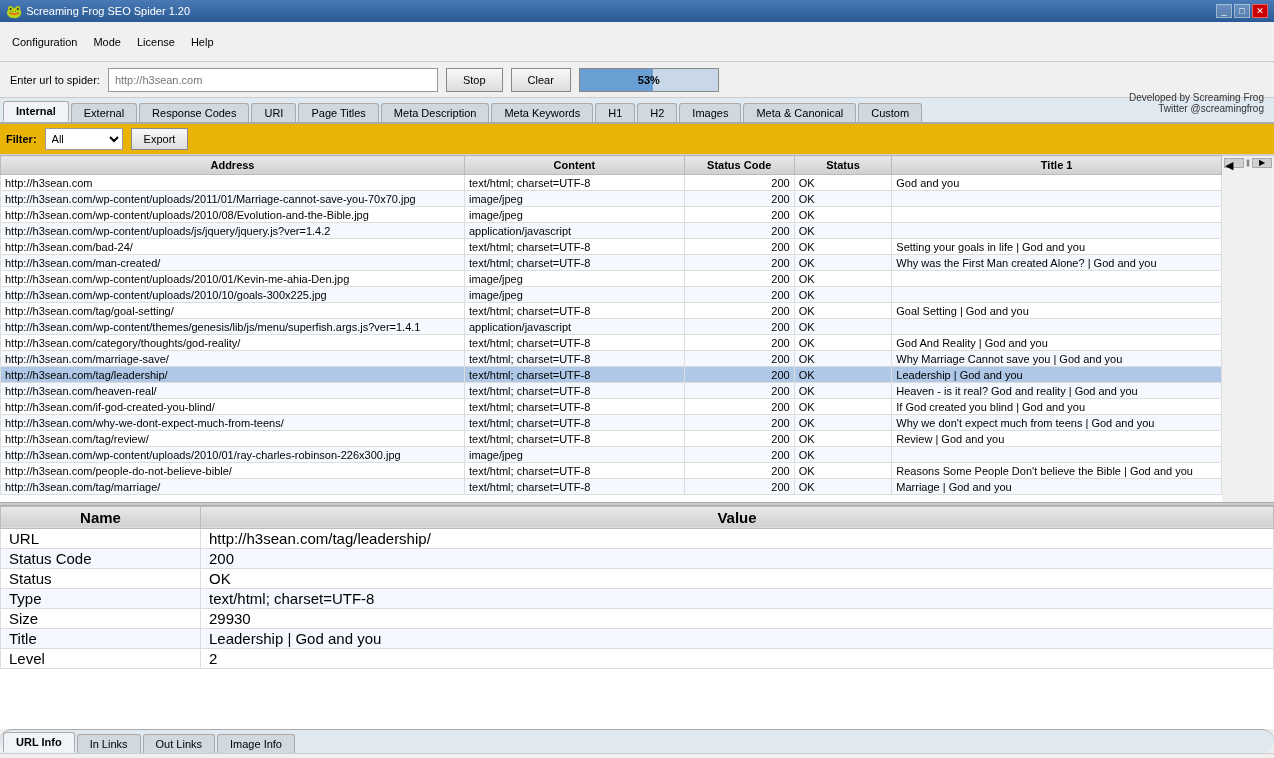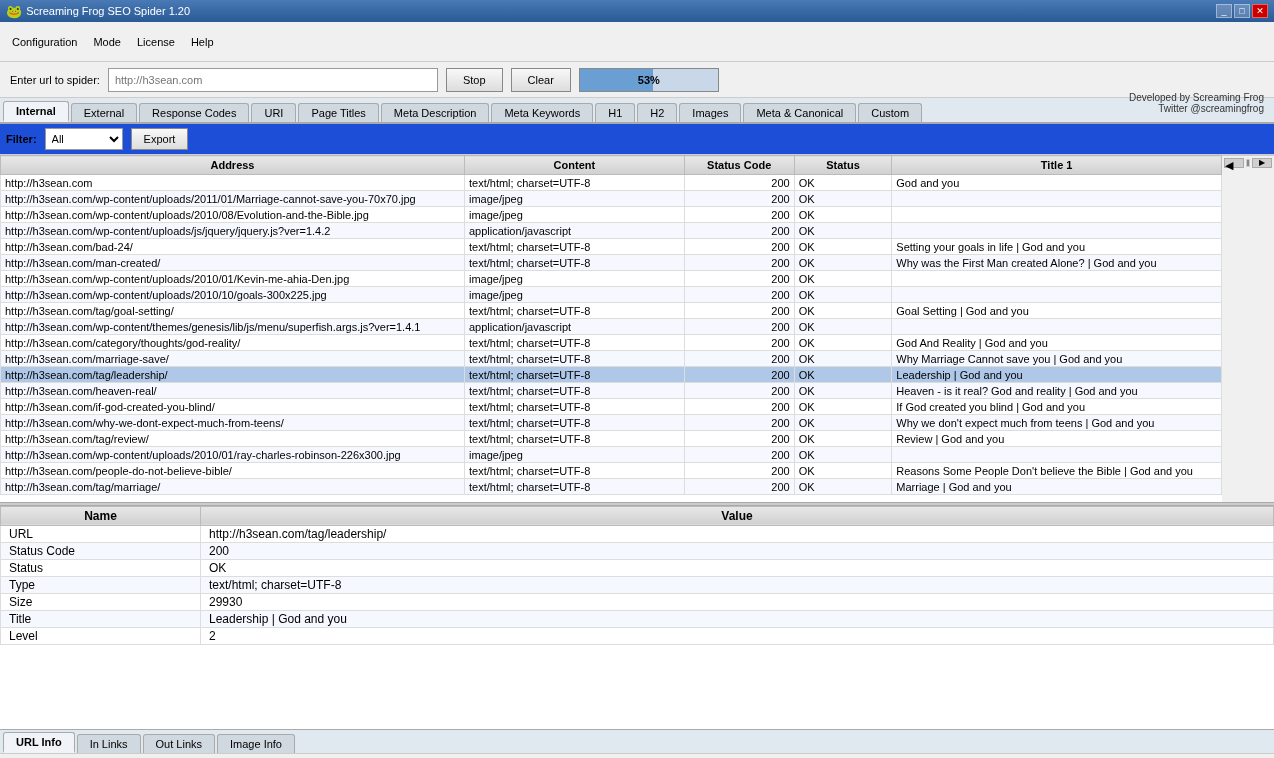--- a/index.html
+++ b/index.html
@@ -27,41 +27,41 @@
 
     
     #dev-info { position: absolute; right: 10px; top: 30px; font-size: 10px; text-align: right; color: #333; }
 
     
     #tabs1 { display: flex; align-items: flex-end; background: #e0e8f0; padding: 3px 3px 0 3px; border-bottom: 2px solid #aaa; }
     .tab { padding: 3px 12px; border: 1px solid #aaa; border-bottom: none; background: #d0d8e0; cursor: pointer; font-size: 11px; margin-right: 2px; border-radius: 3px 3px 0 0; }
     .tab.active { background: #f0f4f8; border-bottom: 2px solid #f0f4f8; font-weight: bold; }
 
     
-    #filter-row { display: flex; align-items: center; gap: 8px; padding: 4px 6px; background: #1d4ed8; border-bottom: 1px solid #ccc; }
+    #filter-row { display: flex; align-items: center; gap: 8px; padding: 4px 6px; background: #eab308; border-bottom: 1px solid #ccc; }
     #filter-row label { font-size: 11px; font-weight: bold; }
     #filter-select { height: 22px; font-size: 11px; border: 1px solid #999; background: white; padding: 0 2px; }
     #filter-row .btn { height: 22px; padding: 4px 12px; font-size: 11px; cursor: pointer; border: 1px solid #888; background: linear-gradient(to bottom, #f8f8f8, #ddd); }
 
     
     #main-table-container { overflow-y: auto; overflow-x: auto; background: white; }
     #main-table { width: 100%; border-collapse: collapse; font-size: 11px; }
     #main-table th { background: linear-gradient(to bottom, #e8e8e8, #d0d0d0); border: 1px solid #bbb; padding: 3px 6px; text-align: center; font-weight: bold; white-space: nowrap; position: sticky; top: 0; }
     #main-table td { border: 1px solid #ddd; padding: 1px 4px; white-space: nowrap; overflow: hidden; max-width: 500px; text-overflow: ellipsis; height: 16px; }
     #main-table tr:nth-child(even) { background: #f5f8ff; }
     #main-table tr:nth-child(odd) { background: #ffffff; }
     #main-table tr.selected { background: #b0c8e8 !important; }
     #detail-table-container { background: white; overflow-y: auto; flex: 1; }
-    #detail-table { width: 100%; border-collapse: collapse; font-size: 12px; }
+    #detail-table { width: 100%; border-collapse: collapse; font-size: 15px; }
     #detail-table th { background: linear-gradient(to bottom, #e8e8e8, #d0d0d0); border: 1px solid #bbb; padding: 2px 8px; text-align: center; font-weight: bold; }
     #detail-table td { border: 1px solid #ddd; padding: 1px 6px; height: 16px; }
     #detail-table tr:nth-child(even) { background: #f5f8ff; }
 
     
-    #bottom-tabs { display: flex; align-items: flex-end; background: #e0e8f0; padding: 2px 3px 0 3px; border-top: 1px solid #aaa; }
+    #bottom-tabs { display: flex; align-items: flex-end; background: #e0e8f0; padding: 2px 3px 0 3px; border-top: 1px solid #aaa; border-radius: 12px; }
 
     
     #status-bar { background: #f0f0f0; border-top: 1px solid #ccc; height: 22px; display: flex; align-items: center; justify-content: space-between; padding: 0 8px; font-size: 14px; }
 
     
     ::-webkit-scrollbar { width: 12px; height: 12px; }
     ::-webkit-scrollbar-track { background: #f0f0f0; }
     ::-webkit-scrollbar-thumb { background: #b0b0b0; border: 1px solid #888; }
     ::-webkit-scrollbar-corner { background: #f0f0f0; }
     

